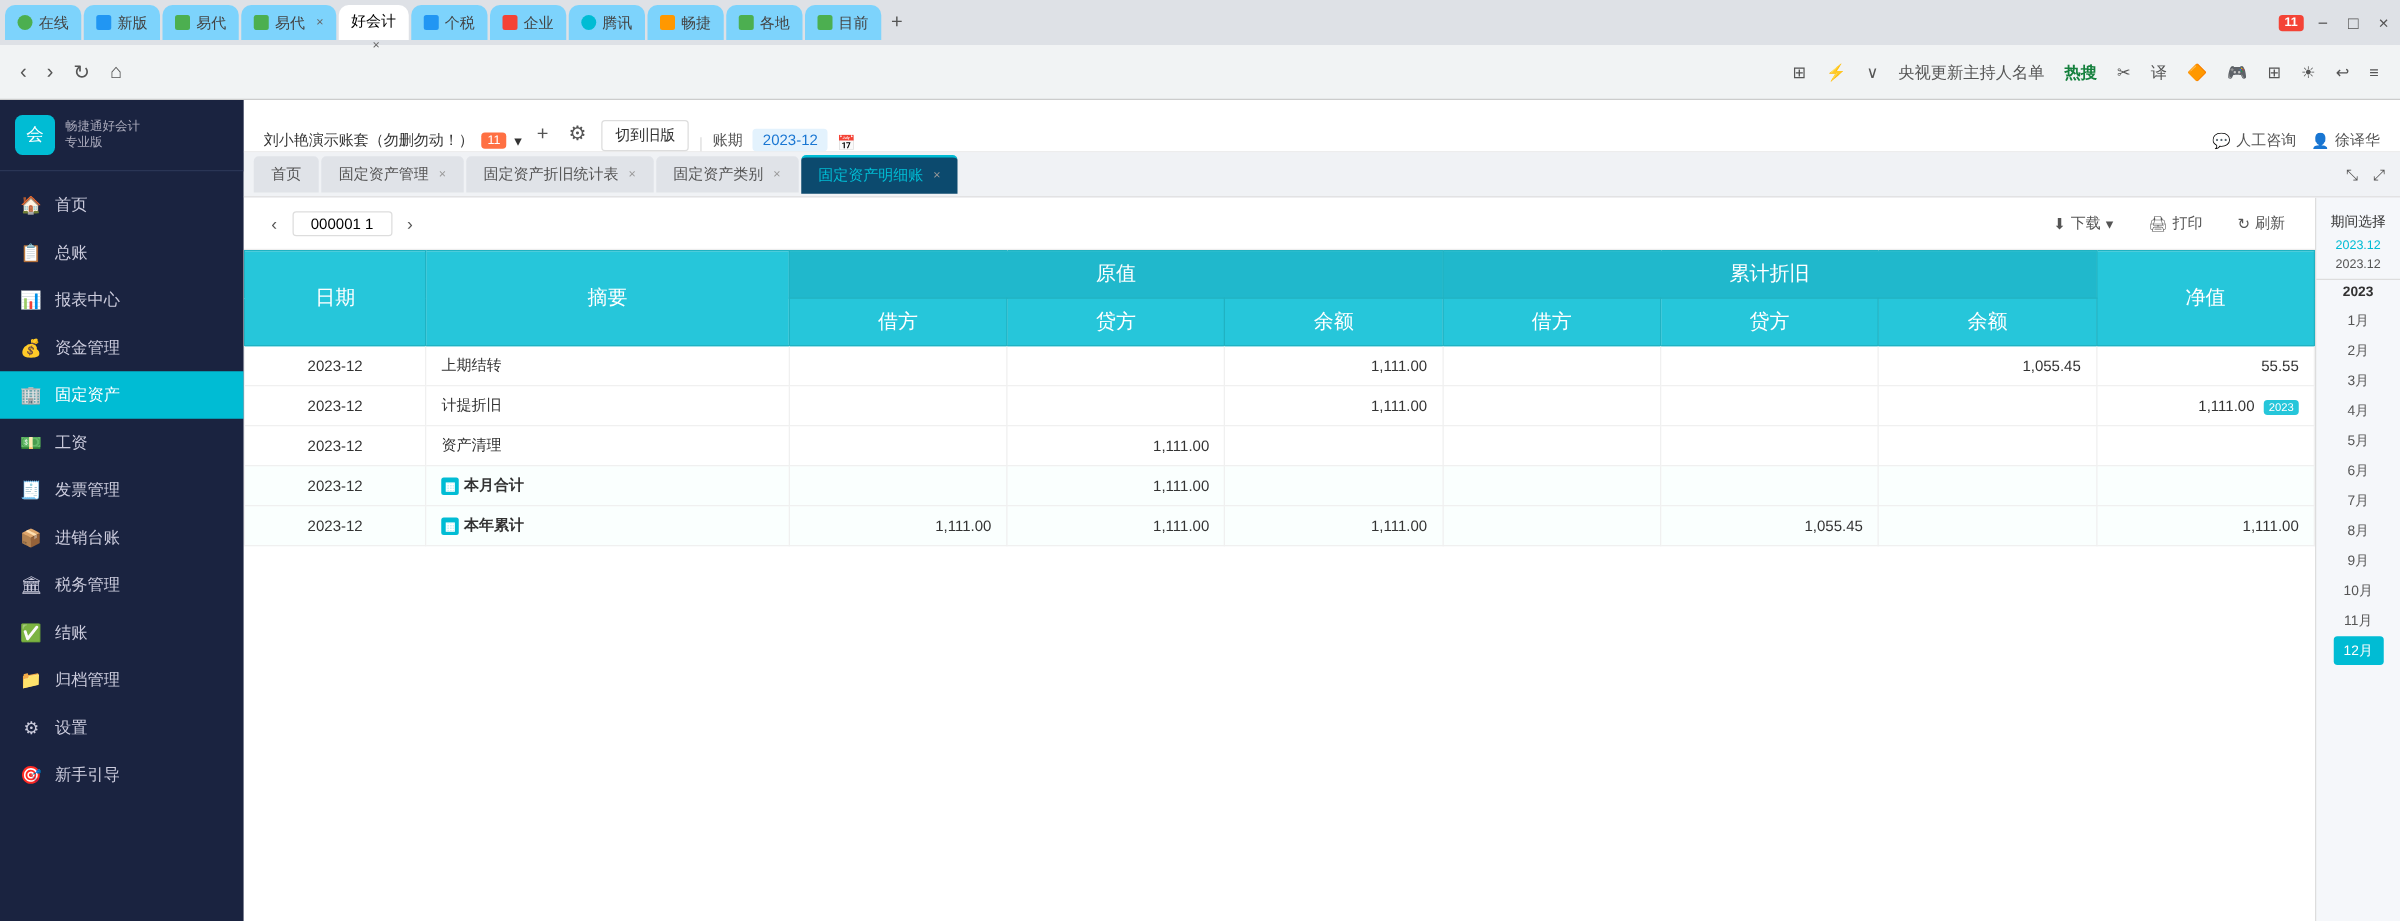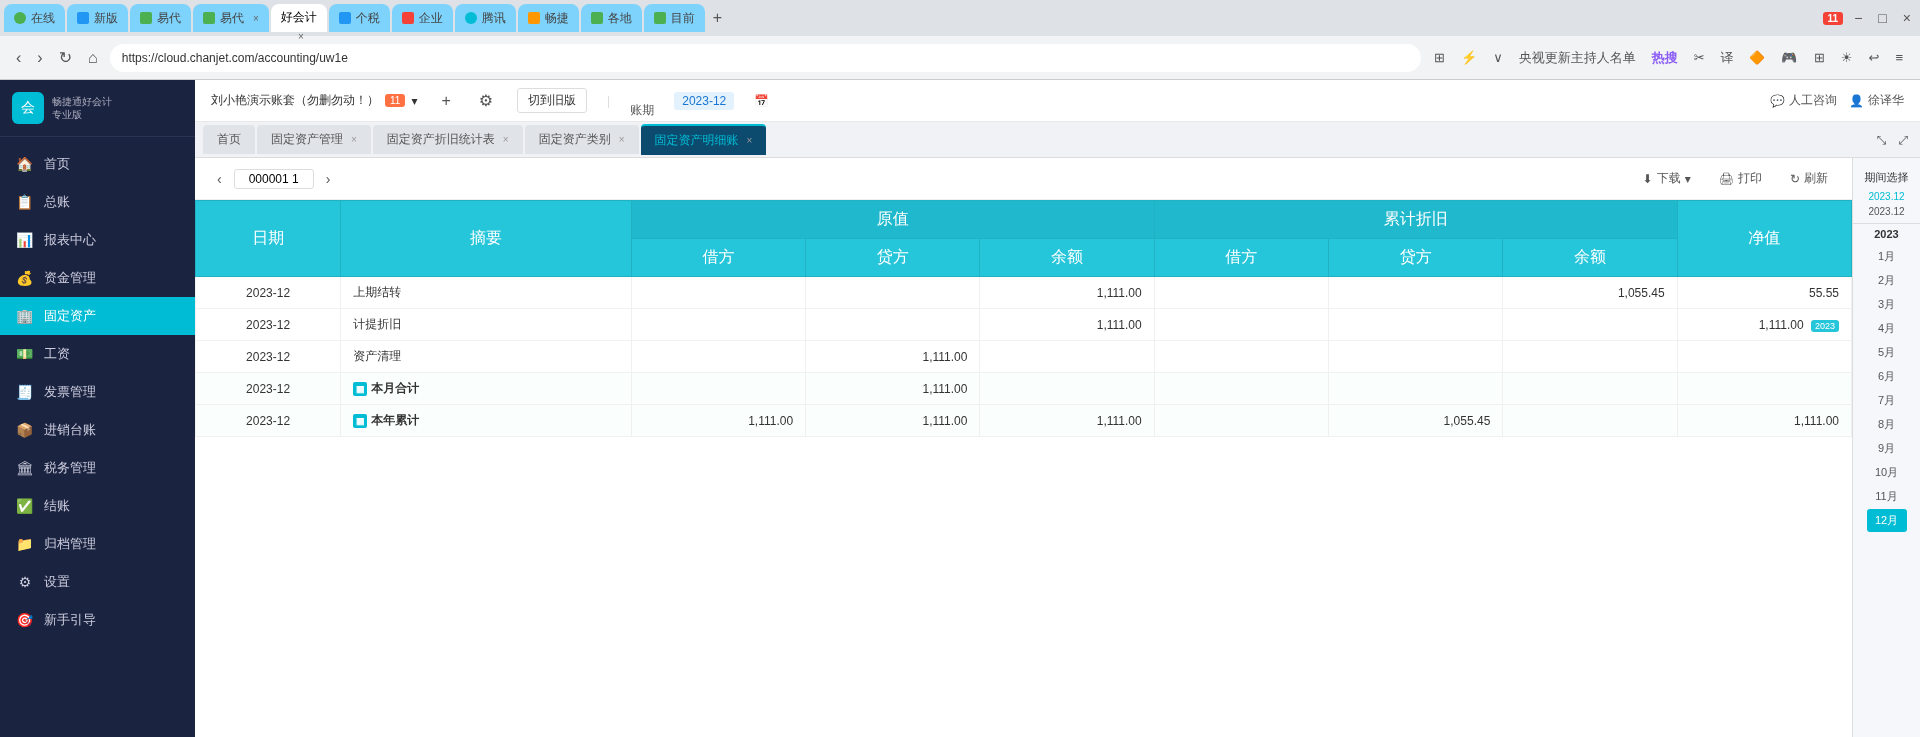--- a/index.html
+++ b/index.html
@@ -12,41 +12,41 @@
     .tab.active { background: #fff; flex-direction: column; }
     .tab.inactive { background: #7dd3fc; color: #444; }
     .tab-close { font-size: 10px; color: #666; cursor: pointer; margin-left: 4px; }
     .tab-new { background: none; border: none; font-size: 16px; cursor: pointer; padding: 0 6px; color: #555; }
 
     .address-bar { display: flex; align-items: center; height: 44px; background: #f1f3f4; padding: 0 12px; gap: 8px; border-bottom: 1px solid #ccc; }
     .nav-btn { background: none; border: none; cursor: pointer; color: #555; font-size: 16px; padding: 4px; border-radius: 50%; }
     .address-input { flex: 1; height: 28px; border: none; border-radius: 14px; background: #fff; padding: 0 12px; font-size: 12px; color: #333; outline: none; }
     .toolbar-icons { display: flex; align-items: center; gap: 6px; margin-left: auto; }
     .toolbar-icon { font-size: 13px; color: #555; cursor: pointer; padding: 3px 5px; border-radius: 4px; white-space: nowrap; }
-    .hot-search { color: #8b5cf6; font-weight: bold; }
+    .hot-search { color: #15803d; font-weight: bold; }
 
     
     .app-container { display: flex; width: 100%; height: calc(737px - 80px); }
 
     
     .sidebar { width: 195px; background: #1a2340; color: #fff; display: flex; flex-direction: column; height: 100%; }
     .sidebar-logo { display: flex; align-items: center; padding: 12px; background: #1a2340; gap: 8px; border-bottom: 1px solid #2a3555; }
     .logo-icon { width: 32px; height: 32px; background: #00bcd4; border-radius: 6px; display: flex; align-items: center; justify-content: center; font-size: 14px; color: #fff; }
     .logo-text { font-size: 13px; color: #fff; line-height: 1.3; }
     .logo-text span { display: block; font-size: 10px; color: #aab; }
     .sidebar-menu { flex: 1; overflow-y: auto; padding: 8px 0; }
     .menu-item { display: flex; align-items: center; padding: 10px 16px; cursor: pointer; gap: 10px; color: #ccd; font-size: 13px; transition: background 0.2s; }
     .menu-item.active { background: #00bcd4; color: #fff; }
     .menu-icon { width: 18px; height: 18px; display: flex; align-items: center; justify-content: center; font-size: 14px; }
 
     
     .main-content { flex: 1; display: flex; flex-direction: column; background: #f5f7fa; overflow: hidden; }
 
     
-    .top-bar { display: flex; align-items: center; height: 42px; background: #fff; border-bottom: 1px solid #e8e8e8; padding: 0 16px; gap: 20px; }
+    .top-bar { display: flex; align-items: flex-end; height: 42px; background: #fff; border-bottom: 1px solid #e8e8e8; padding: 0 16px; gap: 8px; }
     .company-selector { display: flex; align-items: center; gap: 6px; color: #333; font-size: 12px; cursor: pointer; }
     .company-badge { background: #ff7043; color: #fff; font-size: 10px; padding: 1px 5px; border-radius: 3px; }
     .top-bar-sep { color: #ddd; }
     .period-badge { background: #e3f2fd; color: #1976d2; padding: 2px 8px; border-radius: 3px; font-size: 12px; cursor: pointer; }
     .switch-btn { background: #fff; border: 1px solid #ddd; padding: 3px 10px; border-radius: 3px; cursor: pointer; font-size: 12px; color: #333; }
     .top-bar-right { margin-left: auto; display: flex; align-items: center; gap: 12px; }
     .service-btn { display: flex; align-items: center; gap: 4px; color: #555; font-size: 12px; cursor: pointer; }
     .user-info { display: flex; align-items: center; gap: 4px; color: #555; font-size: 12px; cursor: pointer; }
 
     
@@ -149,21 +149,20 @@
       <button class="win-btn">□</button>
       <button class="win-btn">×</button>
     </div>
   </div>
 
   <div class="address-bar">
     <button class="nav-btn">‹</button>
     <button class="nav-btn">›</button>
     <button class="nav-btn">↻</button>
     <button class="nav-btn">⌂</button>
-    <input class="address-input" type="text" value="https://cloud.chanjet.com/accounting/uw1e" style="">
     <div class="toolbar-icons">
       <span class="toolbar-icon">⊞</span>
       <span class="toolbar-icon">⚡</span>
       <span class="toolbar-icon">∨</span>
       <span class="toolbar-icon">央视更新主持人名单</span>
       <span class="toolbar-icon hot-search">热搜</span>
       <span class="toolbar-icon">✂</span>
       <span class="toolbar-icon">译</span>
       <span class="toolbar-icon">🔶</span>
       <span class="toolbar-icon">🎮</span>

